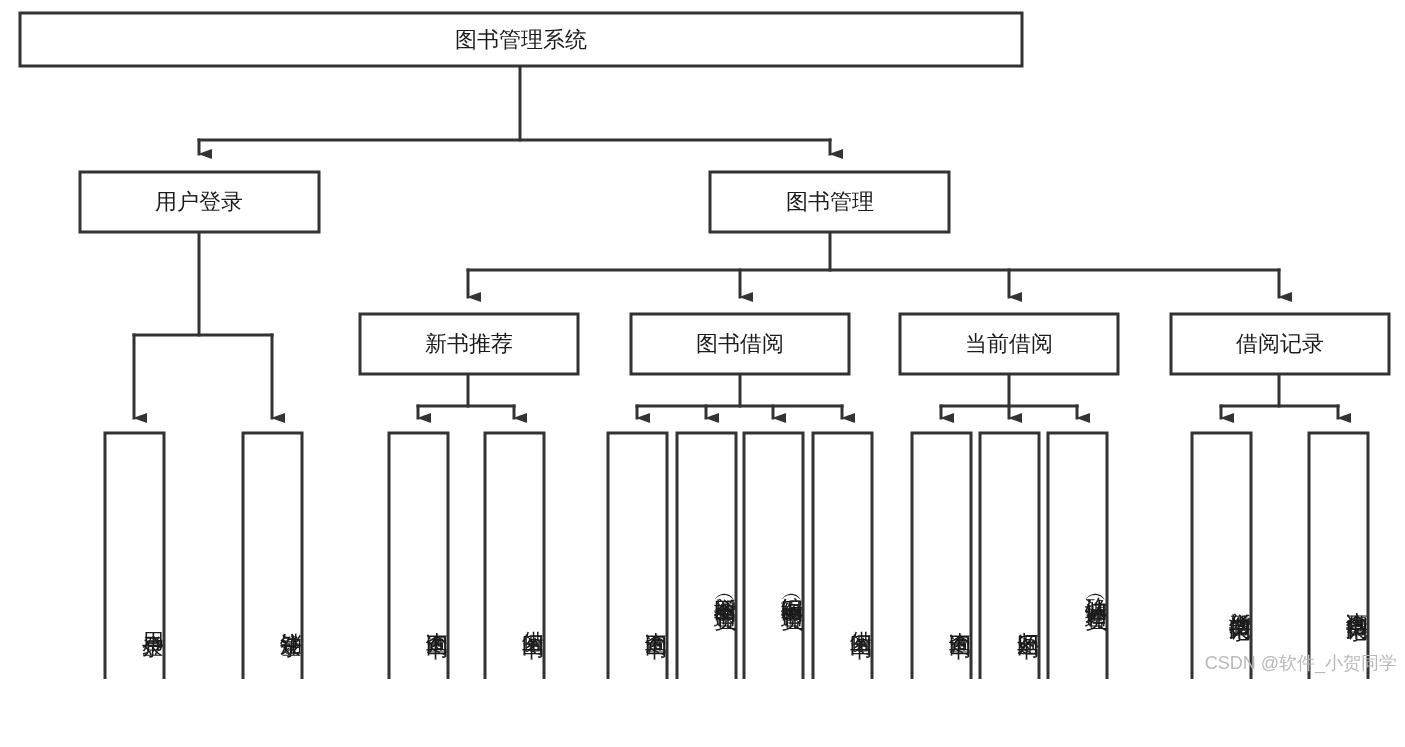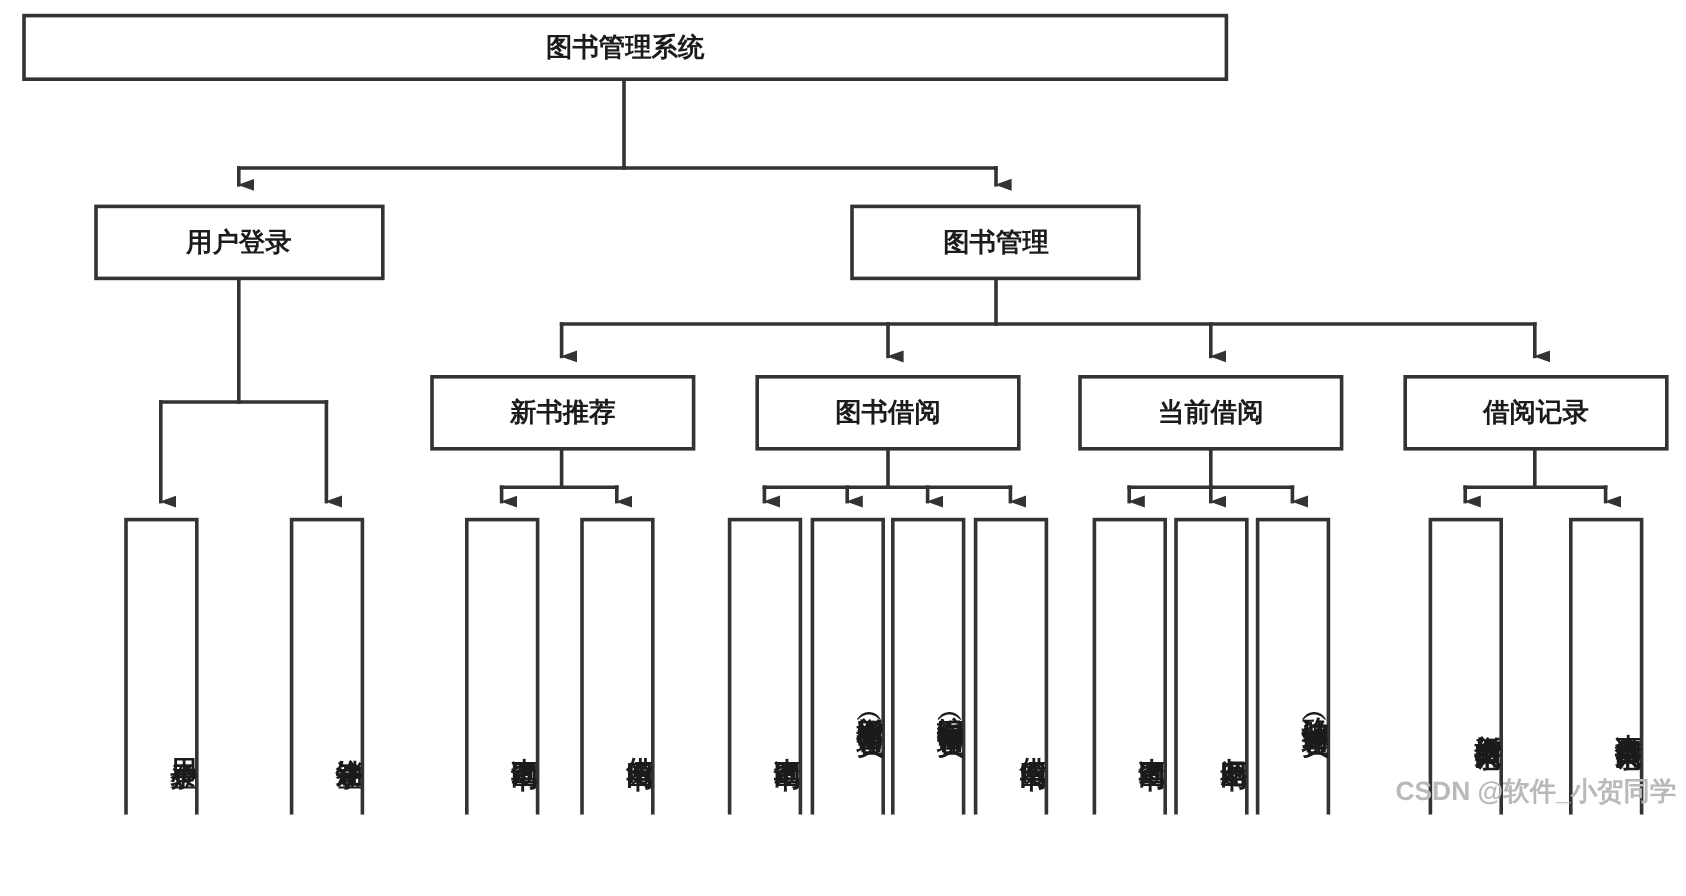--- a/index.html
+++ b/index.html
@@ -10,21 +10,20 @@
   }
   body {
     font-family: "Liberation Sans", "DejaVu Sans", sans-serif;
   }
   #diagram-root {
     position: relative;
     width: 1405px;
     height: 679px;
     background: #ffffff;
     overflow: hidden;
-    font-weight: bold;
   }
   svg.canvas {
     position: absolute;
     left: 0;
     top: 0;
     width: 1405px;
     height: 747px;
     display: block;
   }
   .node-rect {
@@ -62,21 +61,21 @@
     display: flex;
     align-items: flex-start;
     justify-content: center;
     pointer-events: none;
   }
   .watermark {
     position: absolute;
     right: 8px;
     bottom: 4px;
     font-family: "Liberation Sans", "DejaVu Sans", sans-serif;
-    font-size: 22px;
+    font-size: 18px;
     color: #b9b9b9;
     white-space: nowrap;
     user-select: none;
   }
 </style>
 </head>
 <body>
 
 <div id="diagram-root">
 

